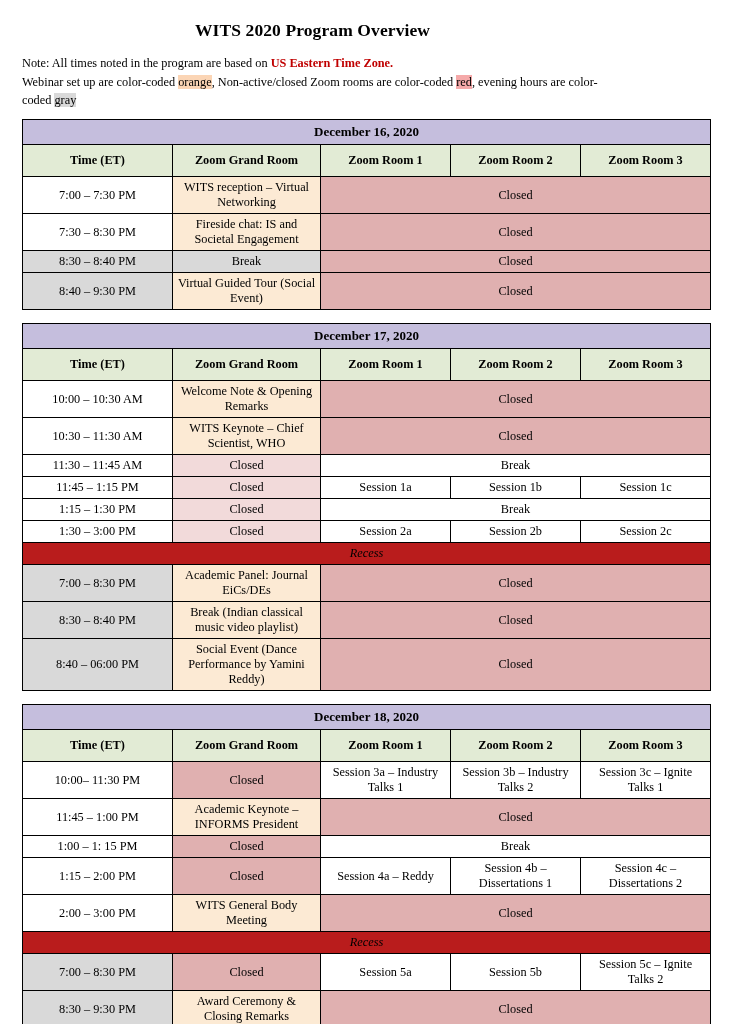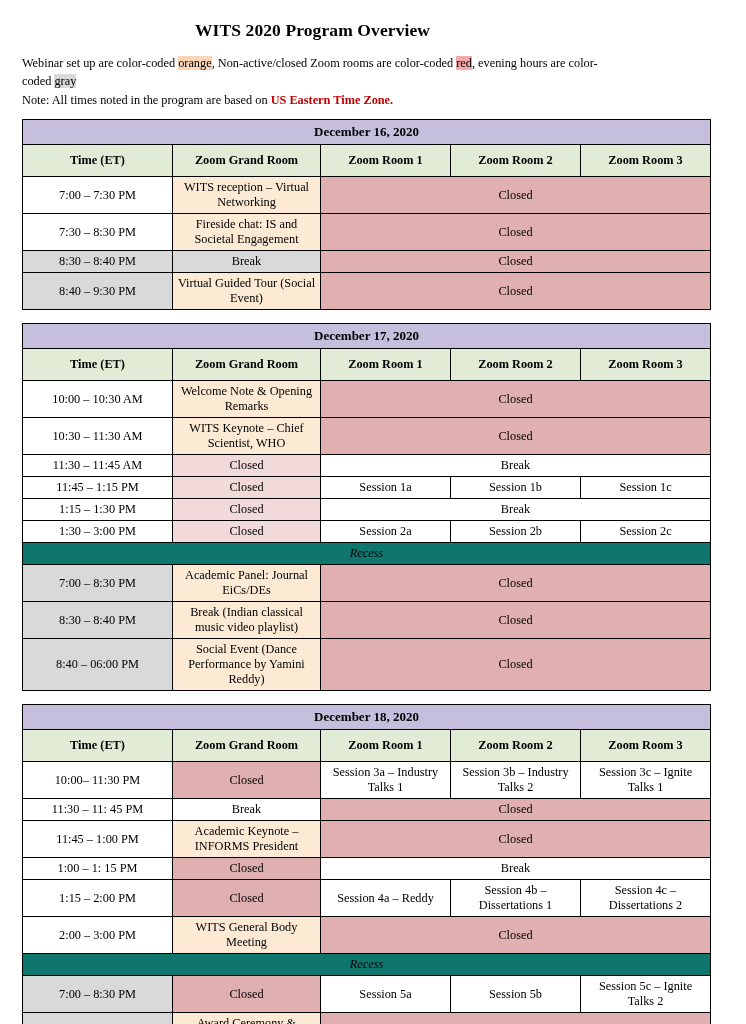--- a/index.html
+++ b/index.html
@@ -70,40 +70,40 @@
   .c-grand { width: 148px; }
   .c-r1 { width: 130px; }
   .c-r2 { width: 130px; }
   .c-r3 { width: 130px; }
 
   .bg-orange { background: #fcead4; }
   .bg-closed { background: #e0b0b0; }
   .bg-gray { background: #d9d9d9; }
   .bg-white { background: #ffffff; }
   .bg-pinklight { background: #f2dada; }
-  .recess { background: #0f766e; font-style: italic; }
+  .recess { background: #b91c1c; font-style: italic; }
   .gap-block {
     height: 13px;
   }
   .tall { height: 30px; padding-left: 48px; }
   .tall2 { height: 40px; }
 </style>
 </head>
 <body>
 
 <div class="page">
 
   <div class="doc-title">WITS 2020 Program Overview</div>
 
   <div class="note-block">
     <div class="note-line">
-      <span>Webinar set up are color-coded </span><span class="hl-orange">orange</span><span>, Non-active/closed Zoom rooms are color-coded </span><span class="hl-red">red</span><span>, evening hours are color-coded </span><span class="hl-gray">gray</span>
+      <span>Note: All times noted in the program are based on </span><span class="hl-red-text">US Eastern Time Zone.</span>
     </div>
     <div class="note-line">
-      <span>Note: All times noted in the program are based on </span><span class="hl-red-text">US Eastern Time Zone.</span>
+      <span>Webinar set up are color-coded </span><span class="hl-orange">orange</span><span>, Non-active/closed Zoom rooms are color-coded </span><span class="hl-red">red</span><span>, evening hours are color-coded </span><span class="hl-gray">gray</span>
     </div>
   </div>
 
   <table class="sched">
     <colgroup>
       <col class="c-time">
         <col class="c-grand">
         <col class="c-r1">
         <col class="c-r2">
         <col class="c-r3">
@@ -239,25 +239,20 @@
       <td class="col-head">Zoom Room 2</td>
       <td class="col-head">Zoom Room 3</td>
     </tr>
     <tr class="tall">
       <td class="bg-white">10:00– 11:30 PM</td>
       <td class="bg-closed">Closed</td>
       <td class="bg-white">Session 3a – Industry Talks 1</td>
       <td class="bg-white">Session 3b – Industry Talks 2</td>
       <td class="bg-white">Session 3c – Ignite Talks 1</td>
     </tr>
-    <tr>
-      <td class="bg-white">11:30 – 11: 45 PM</td>
-      <td class="bg-white">Break</td>
-      <td class="bg-closed" colspan="3">Closed</td>
-    </tr>
     <tr class="tall">
       <td class="bg-white">11:45 – 1:00 PM</td>
       <td class="bg-orange">Academic Keynote – INFORMS President</td>
       <td class="bg-closed" colspan="3">Closed</td>
     </tr>
     <tr>
       <td class="bg-white">1:00 – 1: 15 PM</td>
       <td class="bg-closed">Closed</td>
       <td class="bg-white" colspan="3">Break</td>
     </tr>

